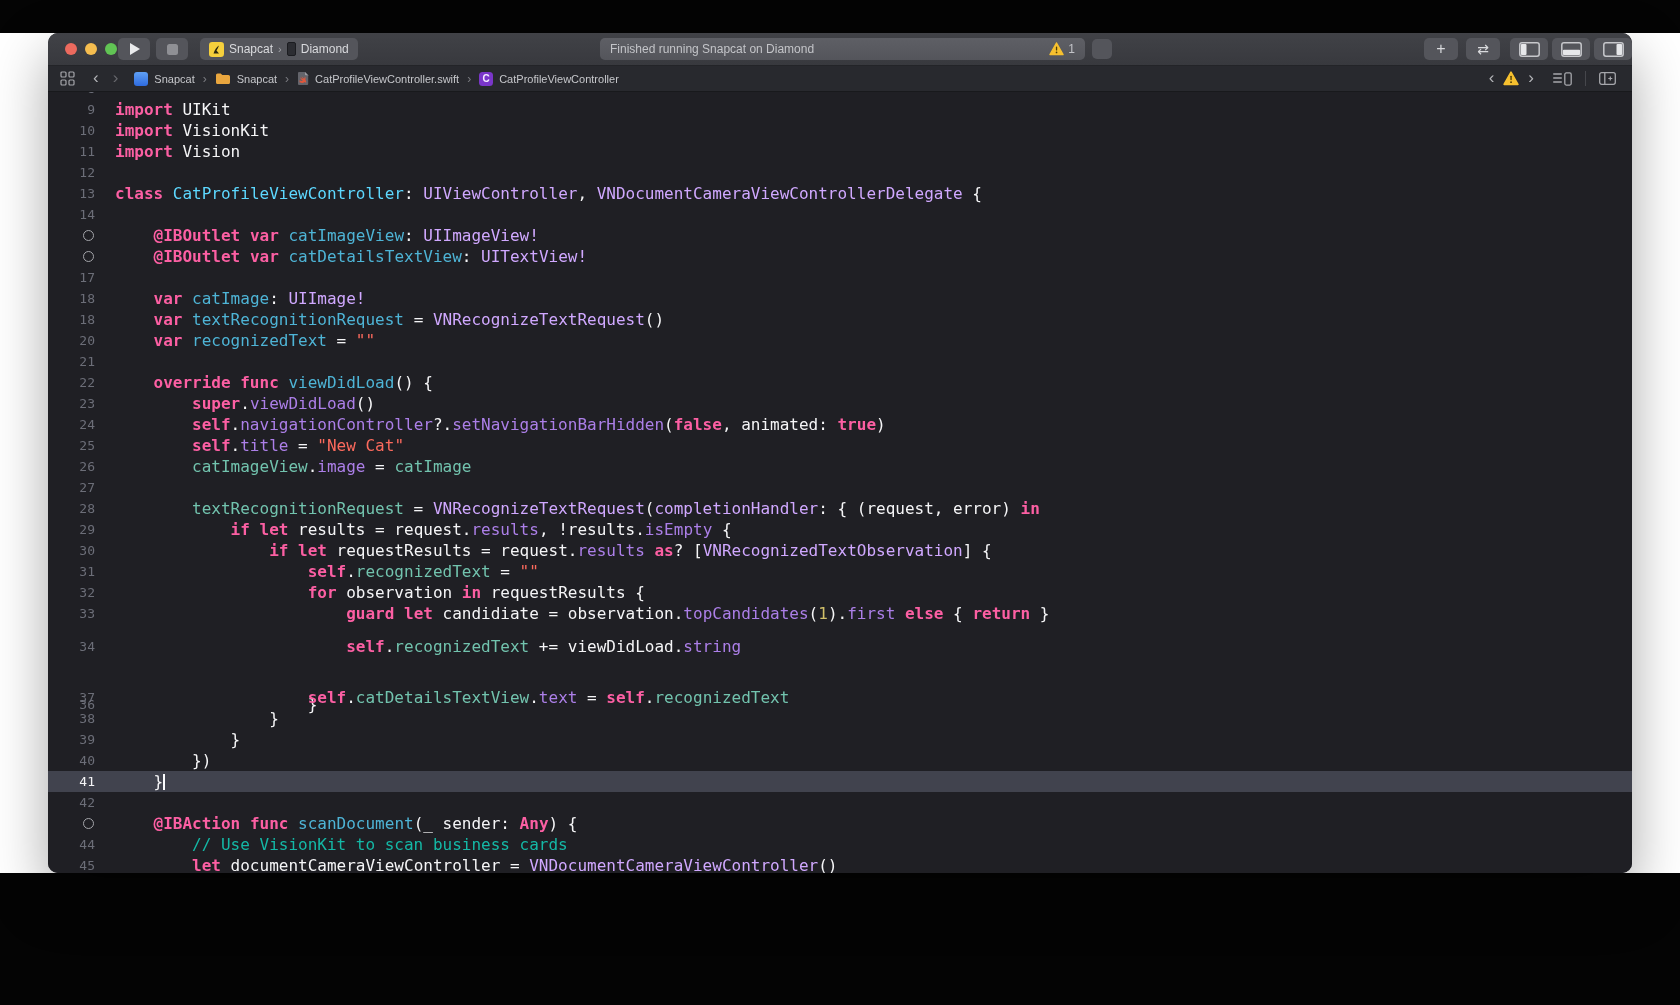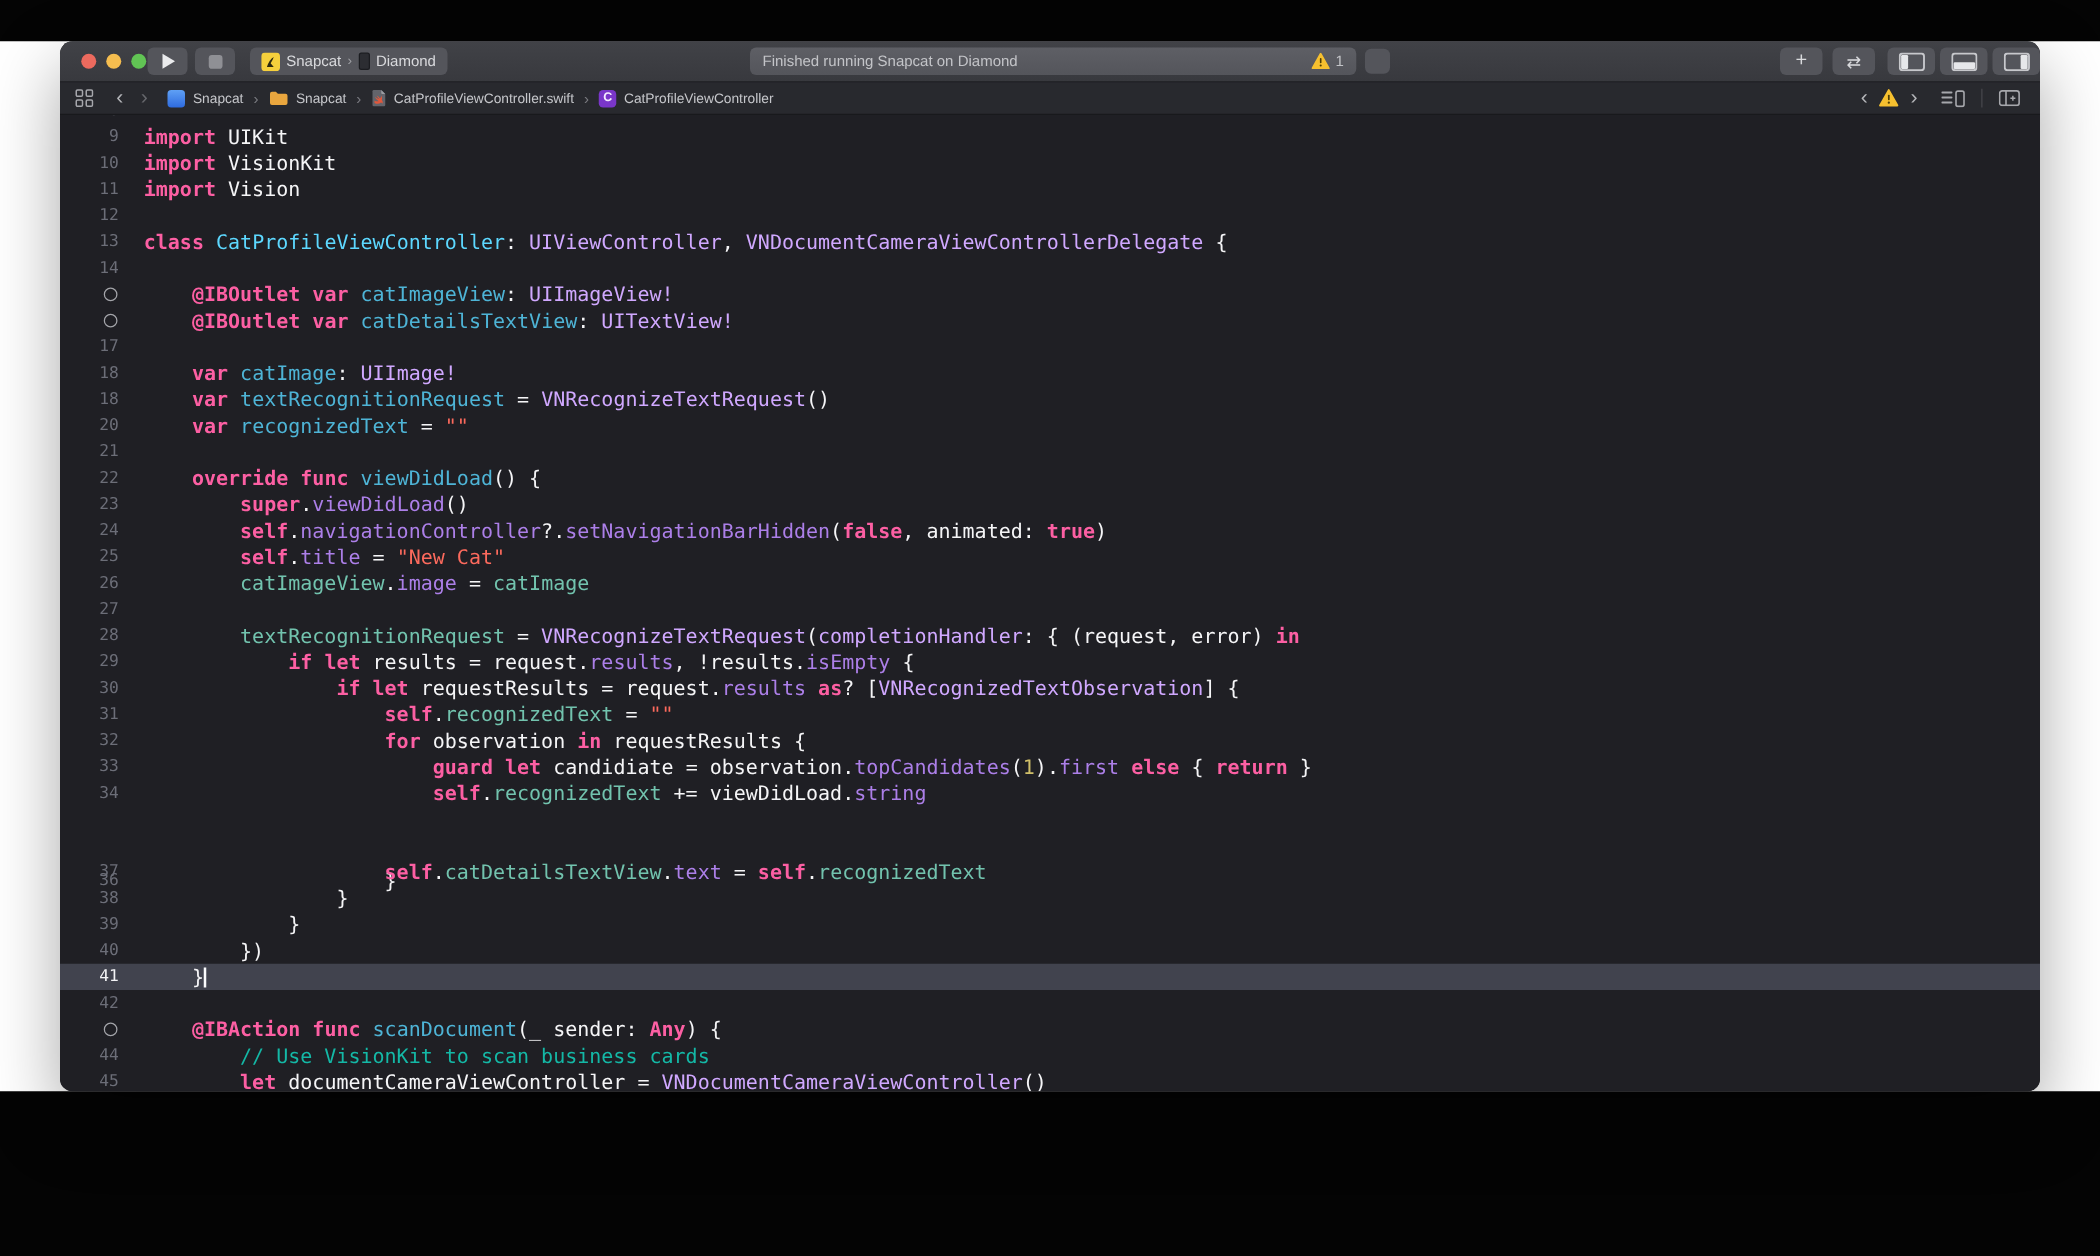--- a/index.html
+++ b/index.html
@@ -352,21 +352,21 @@
         <div class="code"><span class="p">                    </span><span class="k">self</span><span class="p">.</span><span class="g">recognizedText</span><span class="p"> = </span><span class="s">""</span></div>
       </div>
       <div class="code-row" style="top: 490px;">
         <div class="gutter">32</div>
         <div class="code"><span class="p">                    </span><span class="k">for</span><span class="p"> observation </span><span class="k">in</span><span class="p"> requestResults {</span></div>
       </div>
       <div class="code-row" style="top: 511px;">
         <div class="gutter">33</div>
         <div class="code"><span class="p">                        </span><span class="k">guard</span><span class="p"> </span><span class="k">let</span><span class="p"> candidiate = observation.</span><span class="m">topCandidates</span><span class="p">(</span><span class="n">1</span><span class="p">).</span><span class="m">first</span><span class="p"> </span><span class="k">else</span><span class="p"> { </span><span class="k">return</span><span class="p"> }</span></div>
       </div>
-      <div class="code-row" style="top: 532px;">
+      <div class="code-row" style="top: 544px;">
         <div class="gutter">34</div>
         <div class="code"><span class="p">                        </span><span class="k">self</span><span class="p">.</span><span class="g">recognizedText</span><span class="p"> += viewDidLoad.</span><span class="m">string</span></div>
       </div>
       <div class="code-row" style="top: 602px;">
         <div class="gutter">36</div>
         <div class="code"><span class="p">                    }</span></div>
       </div>
       <div class="code-row" style="top: 595px;">
         <div class="gutter">37</div>
         <div class="code"><span class="p">                    </span><span class="k">self</span><span class="p">.</span><span class="g">catDetailsTextView</span><span class="p">.</span><span class="m">text</span><span class="p"> = </span><span class="k">self</span><span class="p">.</span><span class="g">recognizedText</span></div>

